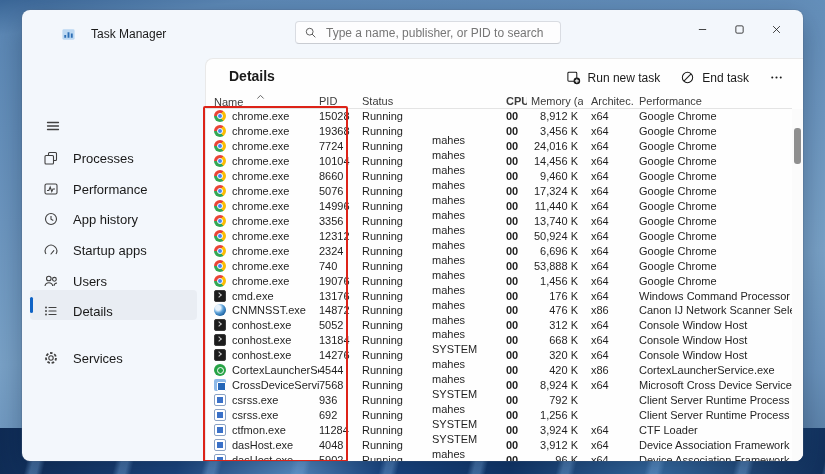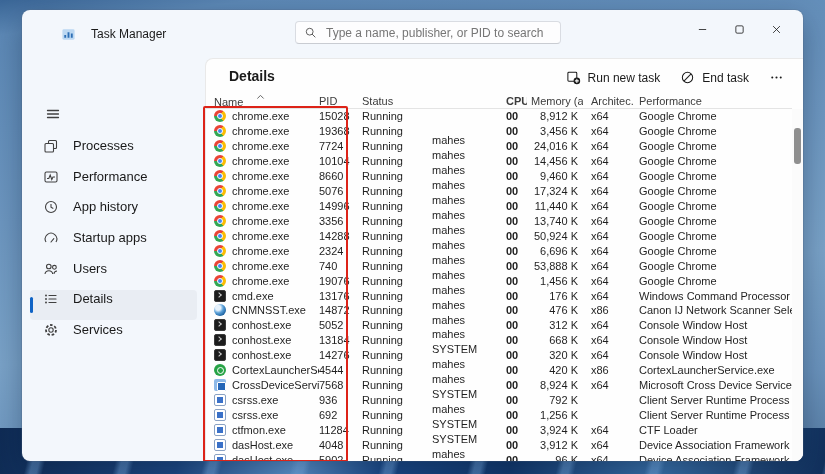--- a/index.html
+++ b/index.html
@@ -37,21 +37,21 @@
   .searchbox input::placeholder{color:#767676;}
   .wincontrols{position:absolute;right:8px;top:5px;display:flex;}
   .wincontrols button{
     width:37px;height:28px;border:none;background:transparent;display:flex;align-items:center;justify-content:center;padding:0;cursor:pointer;
   }
   .wincontrols .ic{width:13px;height:13px;}
   
   .sidebar{position:absolute;left:0;top:48px;width:183px;bottom:0;}
   .side-item{
     position:absolute;left:8px;width:167px;height:30px;box-sizing:border-box;
-    display:flex;align-items:flex-start;gap:14px;padding-left:13px;border-radius:4px;cursor:pointer;
+    display:flex;align-items:flex-end;gap:14px;padding-left:13px;border-radius:4px;cursor:pointer;
     background:transparent;border:none;
   }
   .side-item.selected{background:#e9edf3;}
   .side-item .accent{position:absolute;left:0;top:7px;width:3px;height:16px;border-radius:2px;}
   .side-item .ic{width:16px;height:16px;flex:none;}
   .side-item .lbl{font-size:13px;color:#191919;white-space:nowrap;}
   .hamburger{padding-left:15px;gap:0;}
   
   .card{
     position:absolute;left:183px;top:48px;right:0;bottom:0;
@@ -218,21 +218,21 @@
         <button class="side-item selected" style="top: 232px;">
           <span class="accent" style="background: rgb(15, 99, 197);"></span>
           <span class="ic" style="width: 16px; height: 16px;">
             <svg viewBox="0 0 16 16" fill="none" stroke="#404040" stroke-linecap="round">
               <path d="M3 4.5h.01M3 8h.01M3 11.5h.01" stroke-width="1.9"></path>
               <path d="M6 4.5h7M6 8h7M6 11.5h7" stroke-width="1.2"></path>
             </svg>
           </span>
           <span class="lbl">Details</span>
         </button>
-        <button class="side-item" style="top: 263px;">
+        <button class="side-item" style="top: 279px;">
           <span class="ic" style="width: 16px; height: 16px;">
             <svg viewBox="0 0 16 16" fill="none" stroke="#404040">
               <circle cx="8" cy="8" r="5" stroke-width="1.8" stroke-dasharray="2.6 1.8"></circle>
               <circle cx="8" cy="8" r="2.2" stroke-width="1.1"></circle>
             </svg>
           </span>
           <span class="lbl">Services</span>
         </button>
       </div>
   </nav>
@@ -391,21 +391,21 @@
           <div class="td c-cpu">00</div>
           <div class="td c-memory">13,740 K</div>
           <div class="td c-arch">x64</div>
           <div class="td c-desc">Google Chrome</div>
         </div>
         <div class="tr">
           <div class="td c-name">
             <span class="pi pi-chrome"></span>
             <span>chrome.exe</span>
           </div>
-          <div class="td c-pid">14288</div>
+          <div class="td c-pid">12312</div>
           <div class="td c-status">Running</div>
           <div class="td c-user">mahes</div>
           <div class="td c-cpu">00</div>
           <div class="td c-memory">50,924 K</div>
           <div class="td c-arch">x64</div>
           <div class="td c-desc">Google Chrome</div>
         </div>
         <div class="tr">
           <div class="td c-name">
             <span class="pi pi-chrome"></span>

